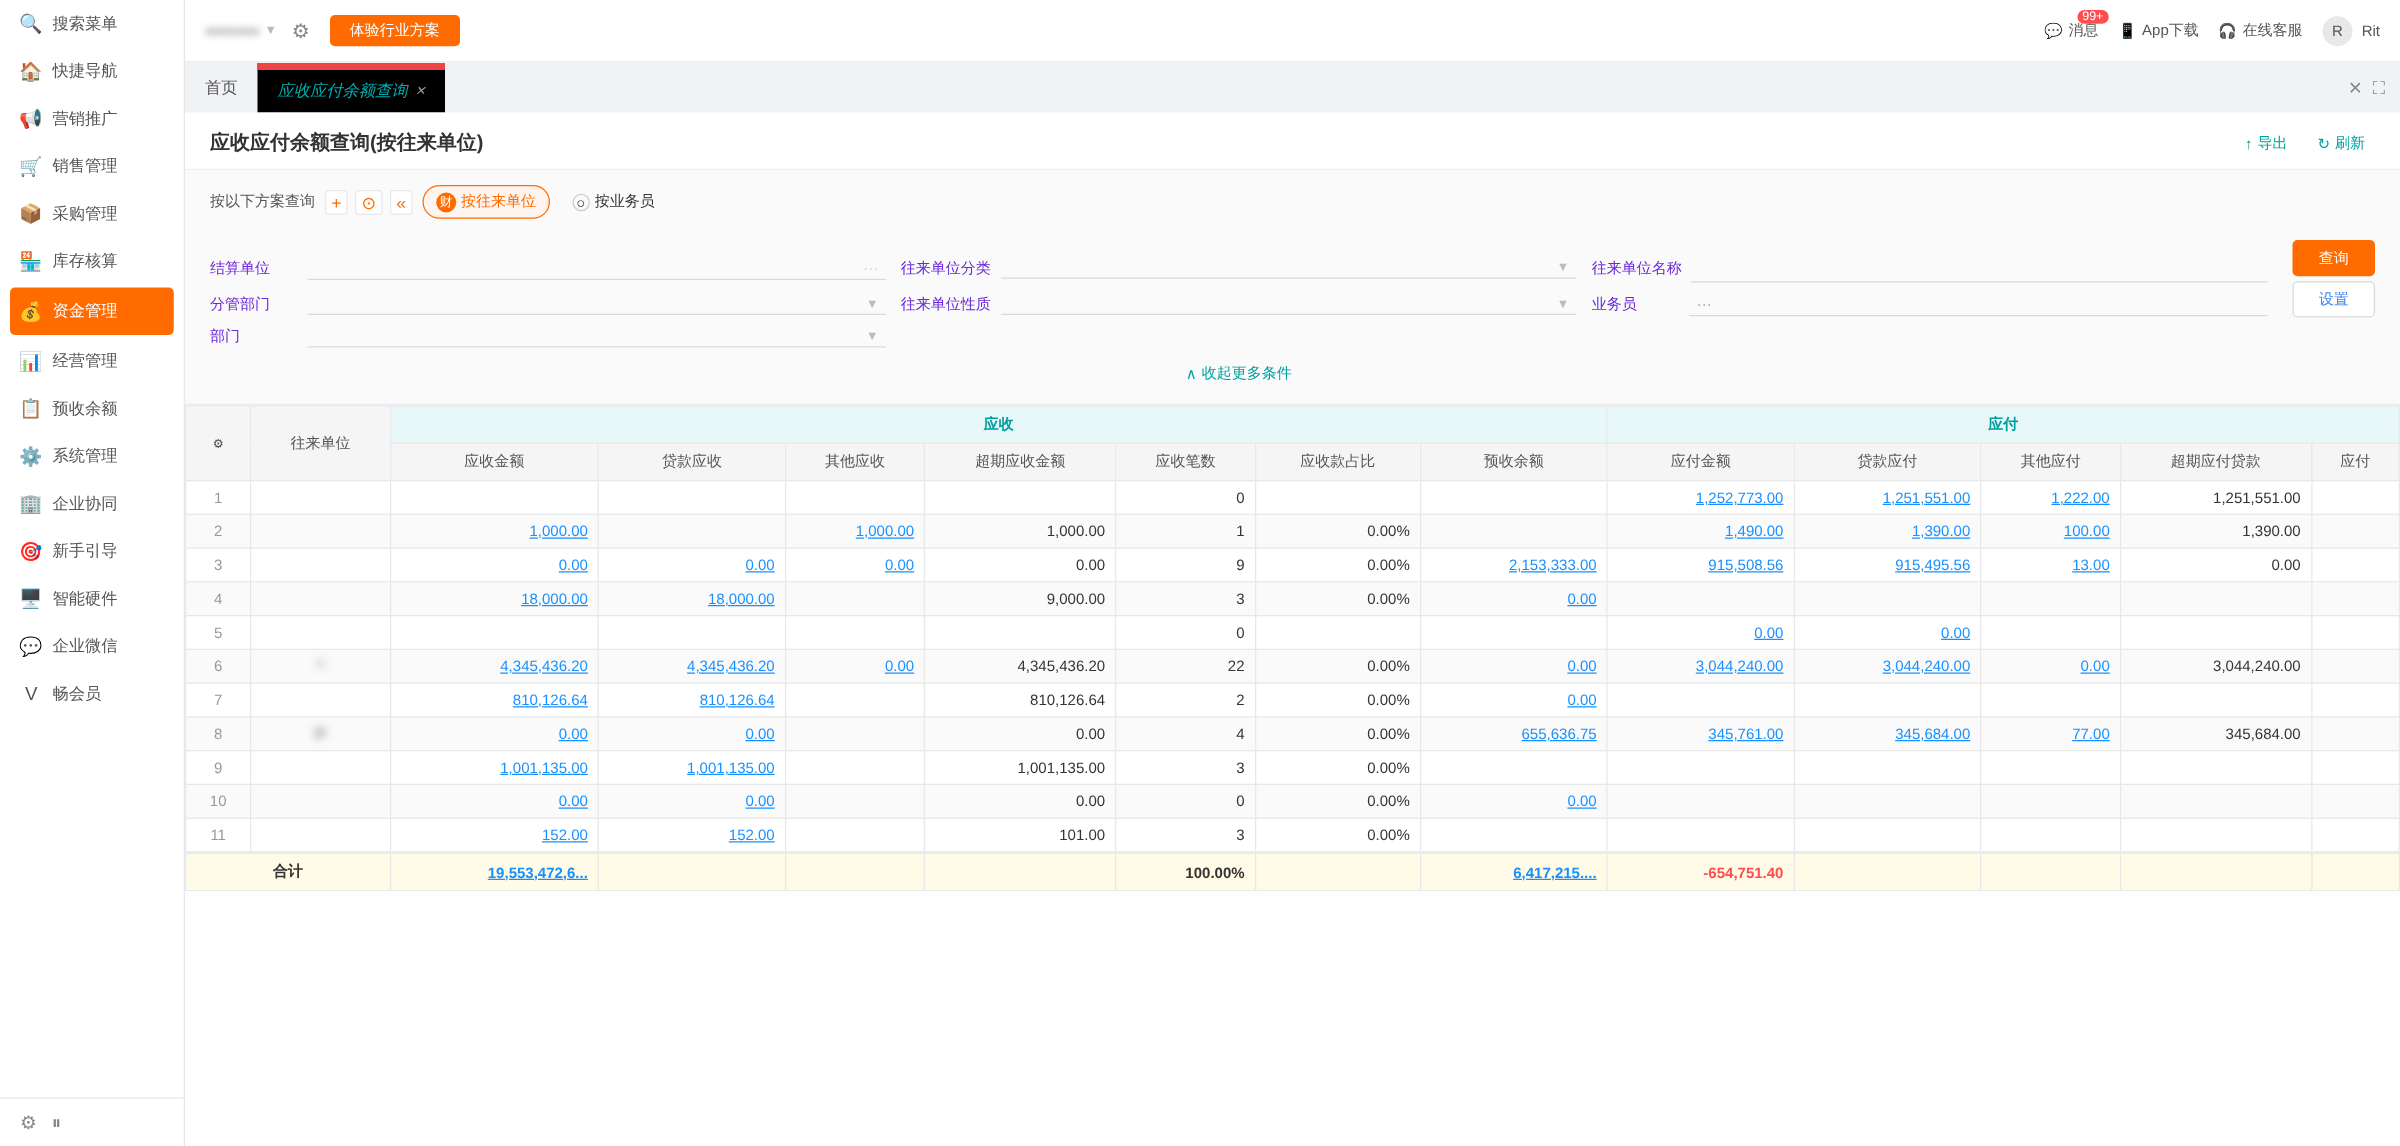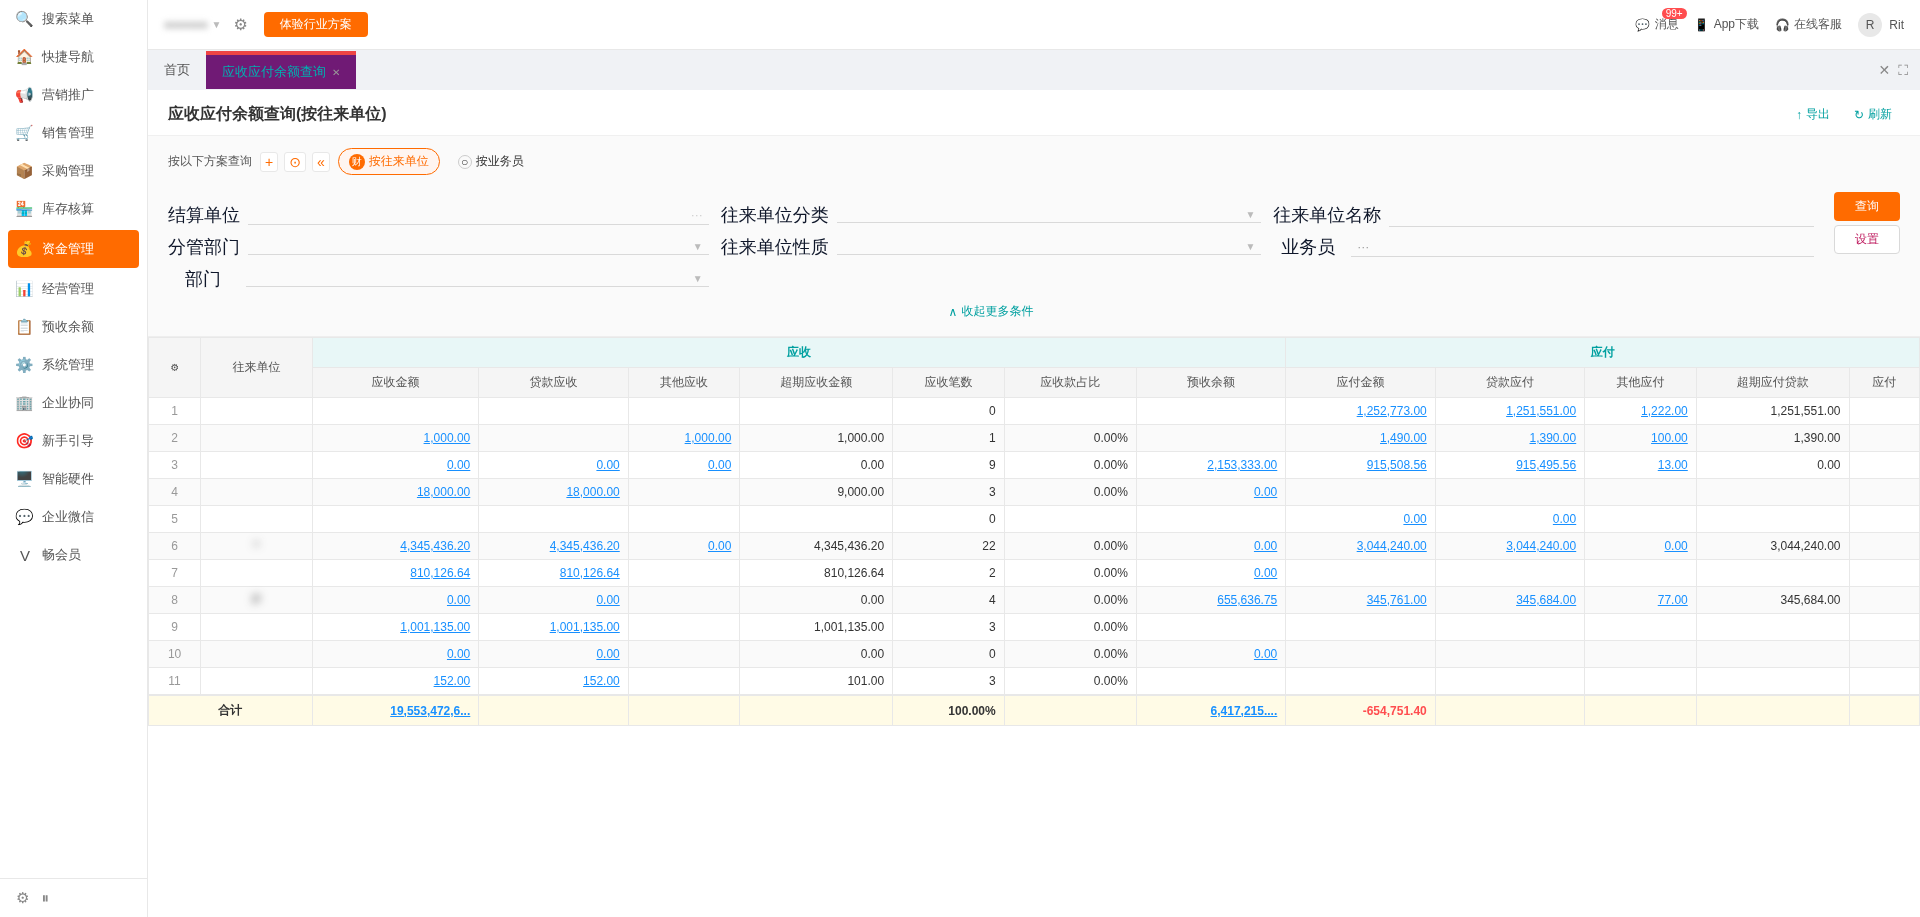--- a/index.html
+++ b/index.html
@@ -54,21 +54,21 @@
 
     
     .tab-bar {
       background: #f0f2f5; display: flex; align-items: center; border-bottom: none; min-height: 40px; justify-content: center;
     }
     .tab-item {
       padding: 8px 16px; cursor: pointer; font-size: 13px; color: #555;
       display: flex; align-items: center; gap: 6px;
     }
     .tab-item.active {
-      background: #701a75; color: #00b0b0; border-top: 4px solid #ef4444;
+      background: #000000; color: #00b0b0; border-top: 6px solid #ef4444; font-style: italic;
     }
     .tab-close { color: #999; font-size: 10px; cursor: pointer; }
     .tab-home { background: transparent; color: #555; }
     .tab-window-controls { margin-left: auto; display: flex; gap: 8px; padding-right: 12px; }
     .win-btn { color: #888; cursor: pointer; font-size: 14px; }
 
     
     .page-content {
       flex: 1; background: #fff; overflow: auto; padding: 0;
     }
@@ -98,21 +98,21 @@
       border-radius: 16px; cursor: pointer; font-size: 12px; color: #333;
     }
     .filter-option.active { background: #fff5f0; color: #ff6b00; border: 1px solid #ff6b00; }
     .filter-option-icon { width: 16px; height: 16px; background: #ff6b00; border-radius: 50%; color: #fff; font-size: 10px; display: flex; align-items: center; justify-content: center; }
     .filter-option-dot { width: 14px; height: 14px; border: 1px solid #ccc; border-radius: 50%; display: flex; align-items: center; justify-content: center; }
 
     .filter-row {
       display: grid; grid-template-columns: 1fr 1fr 1fr; gap: 12px; margin-bottom: 8px;
     }
     .filter-field { display: flex; align-items: center; gap: 8px; }
-    .filter-label { color: #0f172a; font-size: 18px; white-space: nowrap; min-width: 70px; text-align: center; }
+    .filter-label { color: #6d28d9; font-size: 12px; white-space: nowrap; min-width: 70px; text-align: left; }
     .filter-input {
       flex: 1; border: none; border-bottom: 1px solid #d9d9d9; padding: 4px 6px;
       font-size: 12px; background: transparent; outline: none; color: #333;
     }
     .filter-select-wrap {
       flex: 1; display: flex; align-items: center; border-bottom: 1px solid #d9d9d9; padding: 2px 6px;
     }
     .filter-select-text { flex: 1; font-size: 12px; color: #999; }
     .filter-select-arrow { color: #bbb; font-size: 10px; }
     .filter-dots { color: #ccc; margin-left: 4px; cursor: pointer; }
@@ -122,21 +122,21 @@
       display: flex; align-items: center; justify-content: center; gap: 4px;
     }
 
     
     .query-btn-wrap { display: flex; flex-direction: column; gap: 4px; padding: 0 0 0 8px; margin-top: 44px; }
     .query-btn {
       background: #ff6b00; color: #fff; border: none; border-radius: 4px;
       padding: 6px 20px; font-size: 12px; cursor: pointer;
     }
     .setting-btn {
-      background: #fff; color: #be185d; border: 1px solid #d9d9d9; border-radius: 4px;
+      background: #fff; color: #3b82f6; border: 1px solid #d9d9d9; border-radius: 4px;
       padding: 5px 20px; font-size: 12px; cursor: pointer;
     }
     .filter-row-3 { grid-template-columns: 1fr 1fr 1fr; }
 
     
     .table-wrap { overflow: auto; flex: 1; }
     table { width: 100%; border-collapse: collapse; font-size: 12px; }
     .table-header-group th {
       background: #f5f5f5; border: 1px solid #e8e8e8; padding: 6px 8px;
       text-align: center; font-weight: normal; color: #555; white-space: nowrap; font-family: Liberation Mono, monospace;

